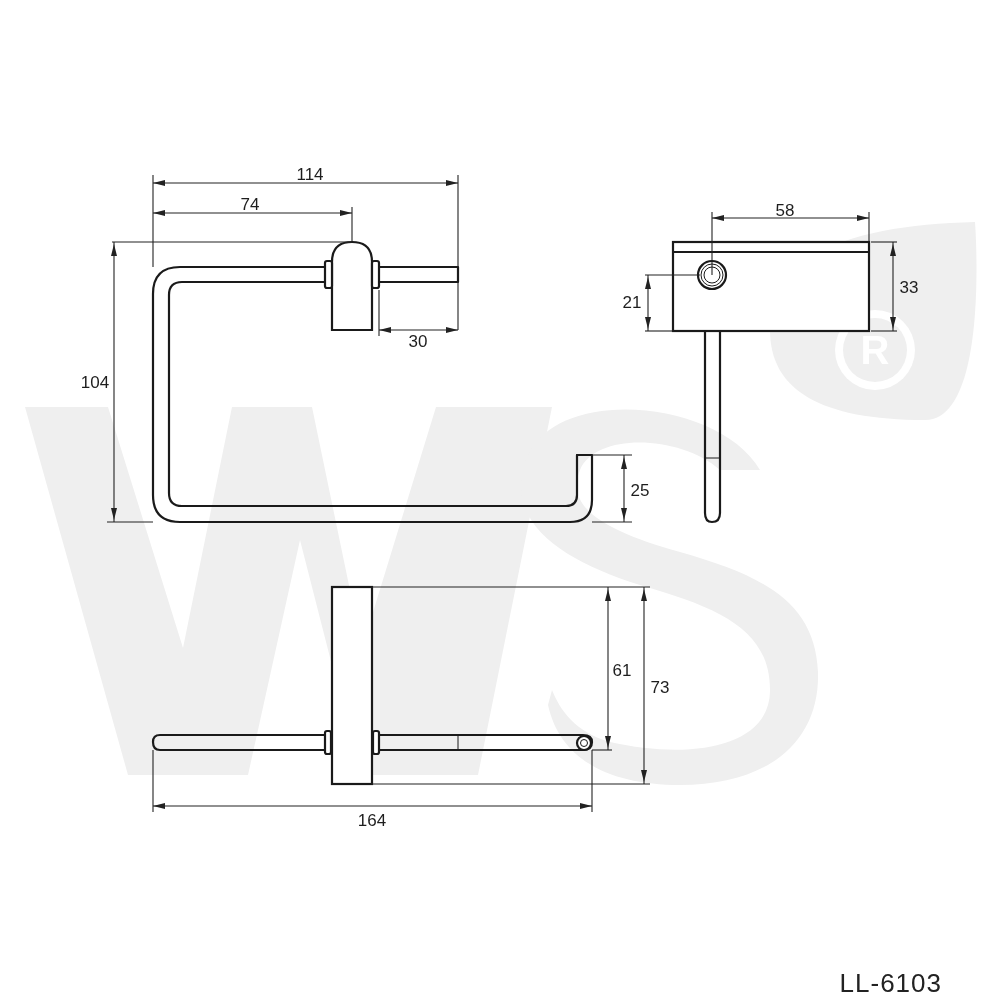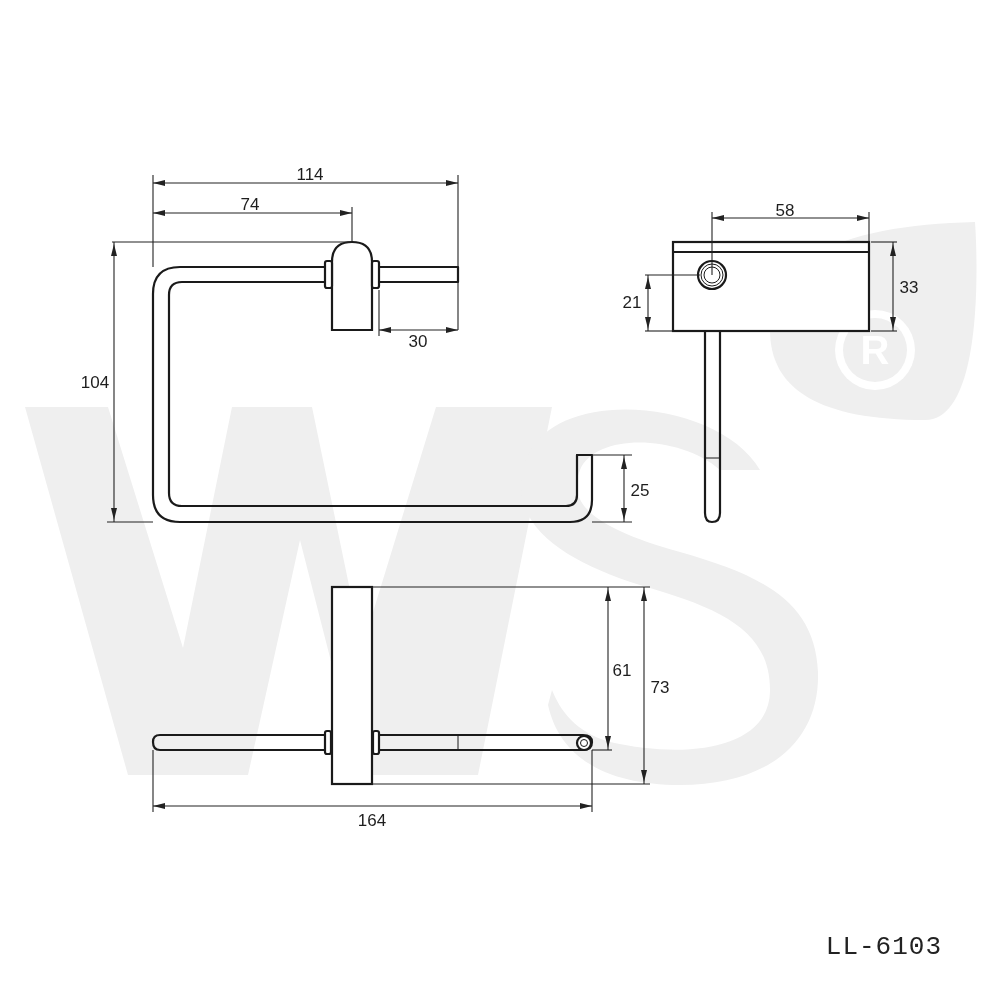--- a/index.html
+++ b/index.html
@@ -7,21 +7,21 @@
          font-family: "Liberation Sans", "DejaVu Sans", sans-serif; }
   svg { position: absolute; left: 0; top: 0; }
   .wm { fill: #efefef; }
   .wm-hole { fill: #ffffff; }
   .part { fill: none; stroke: #1a1a1a; stroke-width: 2.2; stroke-linejoin: round; stroke-linecap: round; }
   .part-fill { fill: #ffffff; stroke: #1a1a1a; stroke-width: 2.2; }
   .thin { fill: none; stroke: #1a1a1a; stroke-width: 1; }
   .dim { fill: none; stroke: #222; stroke-width: 1.1; }
   .arrow { fill: #222; stroke: none; }
   .dim-text { font-family: "Liberation Sans", "DejaVu Sans", sans-serif; font-size: 17px; fill: #1e1e1e; }
-  .model { position: absolute; right: 58px; top: 932px; font-family: Liberation Mono, monospace;
+  .model { position: absolute; right: 58px; top: 968px; font-family: Liberation Sans, sans-serif;
            font-size: 26px; color: #222; letter-spacing: 1px; }
 </style>
 </head>
 <body>
 
 <svg width="1000" height="1000" viewBox="0 0 1000 1000">
 
   <g>
 
     <path class="wm" d="M25,407 L108,407 L183,648 L232,407 L312,407 L362,648 L436,407 L552,407 L478,775 L360,775 L300,540 L248,775 L128,775 Z"></path>

